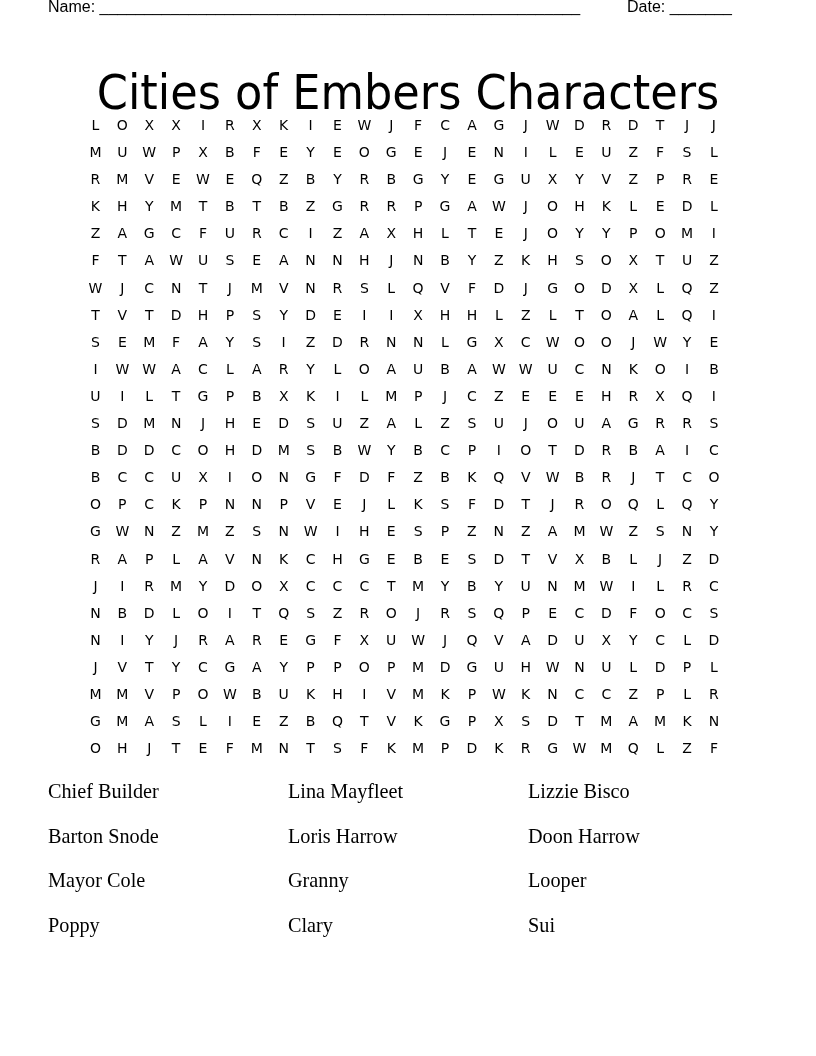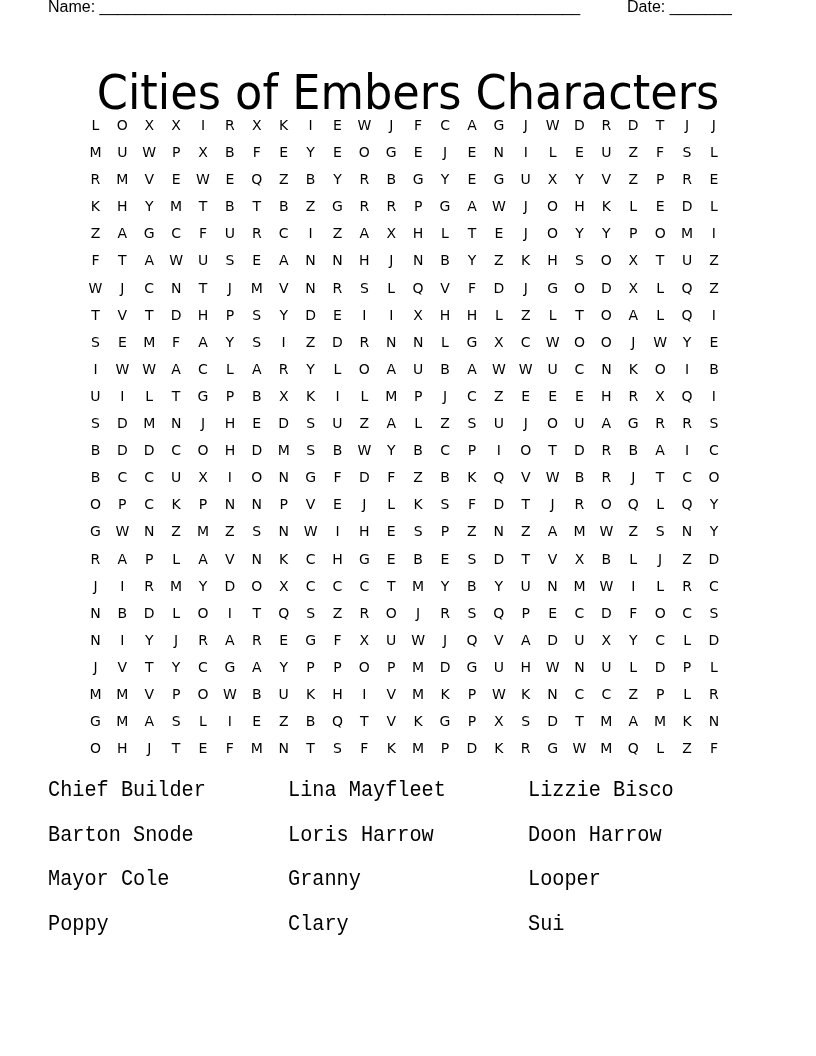--- a/index.html
+++ b/index.html
@@ -16,21 +16,21 @@
     }
     .grid {
       position: absolute; top: 112px; left: 82px;
       display: grid; grid-template-columns: repeat(24, 26.9px); grid-auto-rows: 27.1px;
       font-family: "DejaVu Sans", sans-serif; font-size: 14px;
     }
     .cell { text-align: center; line-height: 27px; }
     .words {
       position: absolute; top: 778px; left: 48px; width: 720px;
       display: grid; grid-template-columns: 240px 240px 240px; grid-auto-rows: 44.5px;
-      font-family: Liberation Mono, monospace; font-size: 22px;
+      font-family: Liberation Serif, serif; font-size: 22px;
     }
     .word { transform: scaleX(0.92); transform-origin: left; white-space: nowrap; }
   </style>
 </head>
 <body>
 
 <div class="header-line">
   <span>Name: ______________________________________________________</span>
   <span class="date">Date: _______</span>
 </div>

